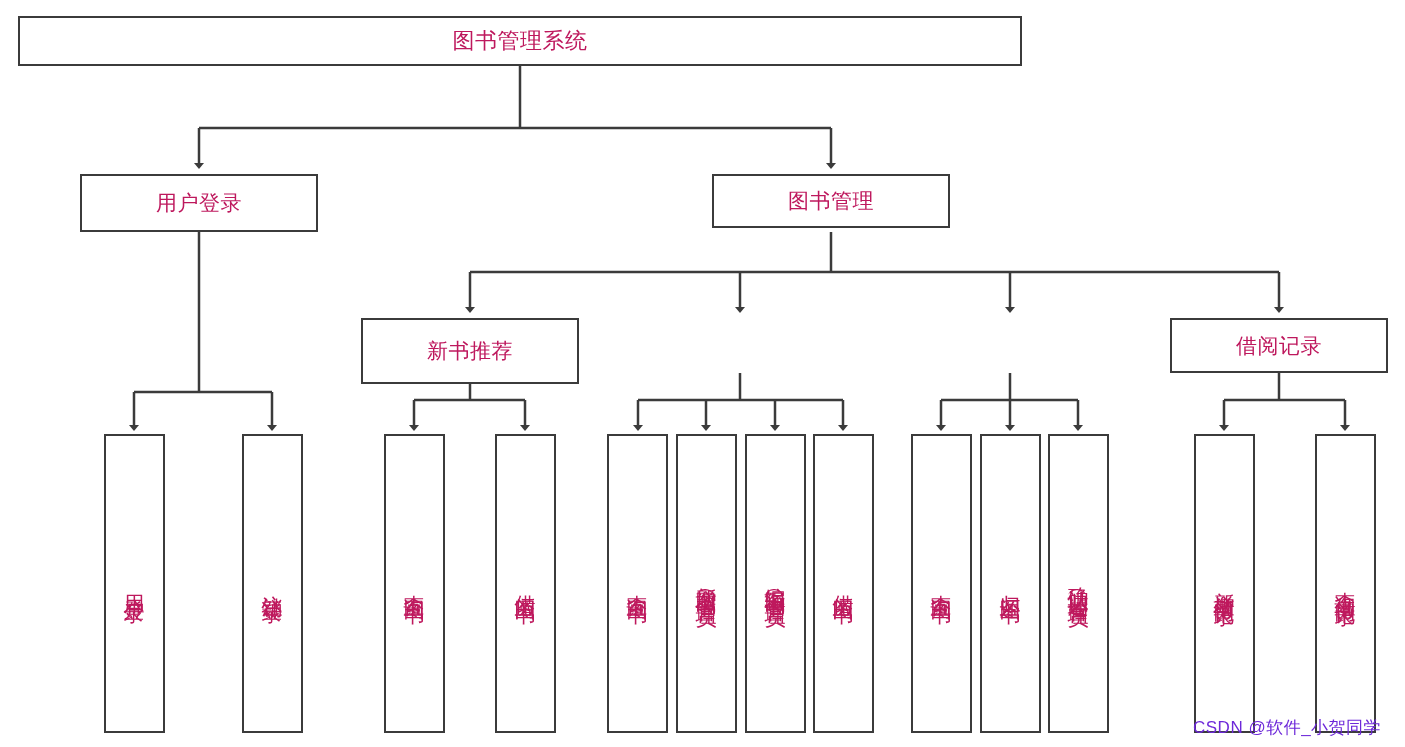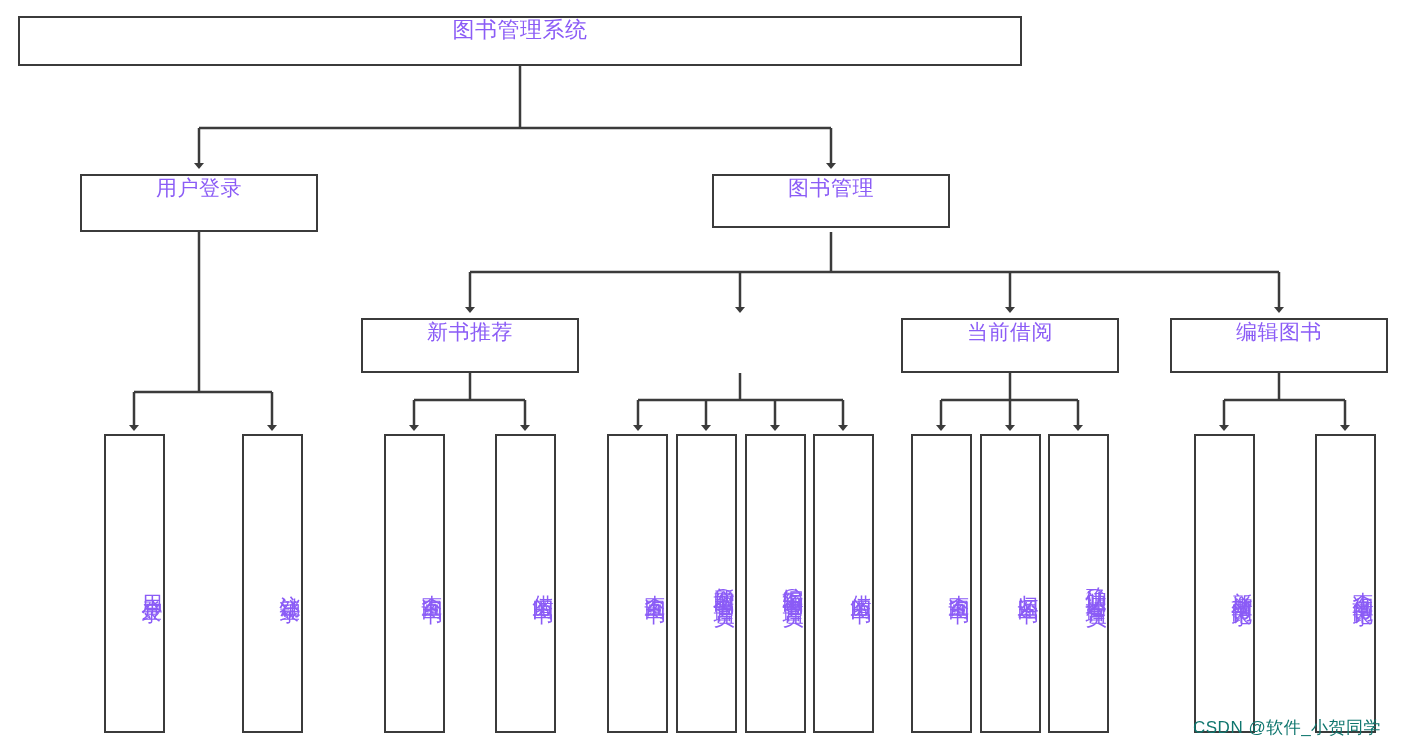--- a/index.html
+++ b/index.html
@@ -24,43 +24,44 @@
     width: 1405px;
     height: 747px;
     pointer-events: none;
   }
   .node {
     position: absolute;
     box-sizing: border-box;
     background: #ffffff;
     border: 2.5px solid #3b3b3b;
     display: flex;
+    align-items: center;
     justify-content: center;
-    color: #8b5cf6;
+    color: #be185d;
     text-align: center;
   }
   .node-h {
     font-size: 21px;
     letter-spacing: 0.5px;
     line-height: 1.1;
   }
   .node-root {
     font-size: 22px;
   }
   .node-v {
     writing-mode: vertical-rl;
     text-orientation: upright;
     font-size: 21px;
     letter-spacing: 3px;
     line-height: 1;
     padding: 6px 0;
   }
   .watermark {
     position: absolute;
-    color: #0f766e;
+    color: #6d28d9;
     font-size: 17px;
     white-space: nowrap;
     letter-spacing: 0.5px;
   }
 </style>
 </head>
 <body>
 
 <div id="canvas">
 
@@ -118,28 +119,25 @@
     <span>图书管理系统</span>
   </div>
 
   <div class="node node-h" style="left:80px; top:174px; width:238px; height:58px;">
     <span>用户登录</span>
   </div>
   <div class="node node-h" style="left:712px; top:174px; width:238px; height:54px;">
     <span>图书管理</span>
   </div>
 
-  <div class="node node-h" style="left:361px; top:318px; width:218px; height:55px;">
+  <div class="node node-h" style="left:361px; top:318px; width:218px; height:66px;">
     <span>新书推荐</span>
   </div>
-  <div class="node node-h" style="left:901px; top:318px; width:218px; height:55px;">
-    <span>当前借阅</span>
-  </div>
   <div class="node node-h" style="left:1170px; top:318px; width:218px; height:55px;">
-    <span>编辑图书</span>
+    <span>借阅记录</span>
   </div>
 
   <div class="node node-v" style="left:104px; top:434px; width:61px; height:299px;">
     <span>用户登录</span>
   </div>
   <div class="node node-v" style="left:242px; top:434px; width:61px; height:299px;">
     <span>注销登录</span>
   </div>
 
   <div class="node node-v" style="left:384px; top:434px; width:61px; height:299px;">

